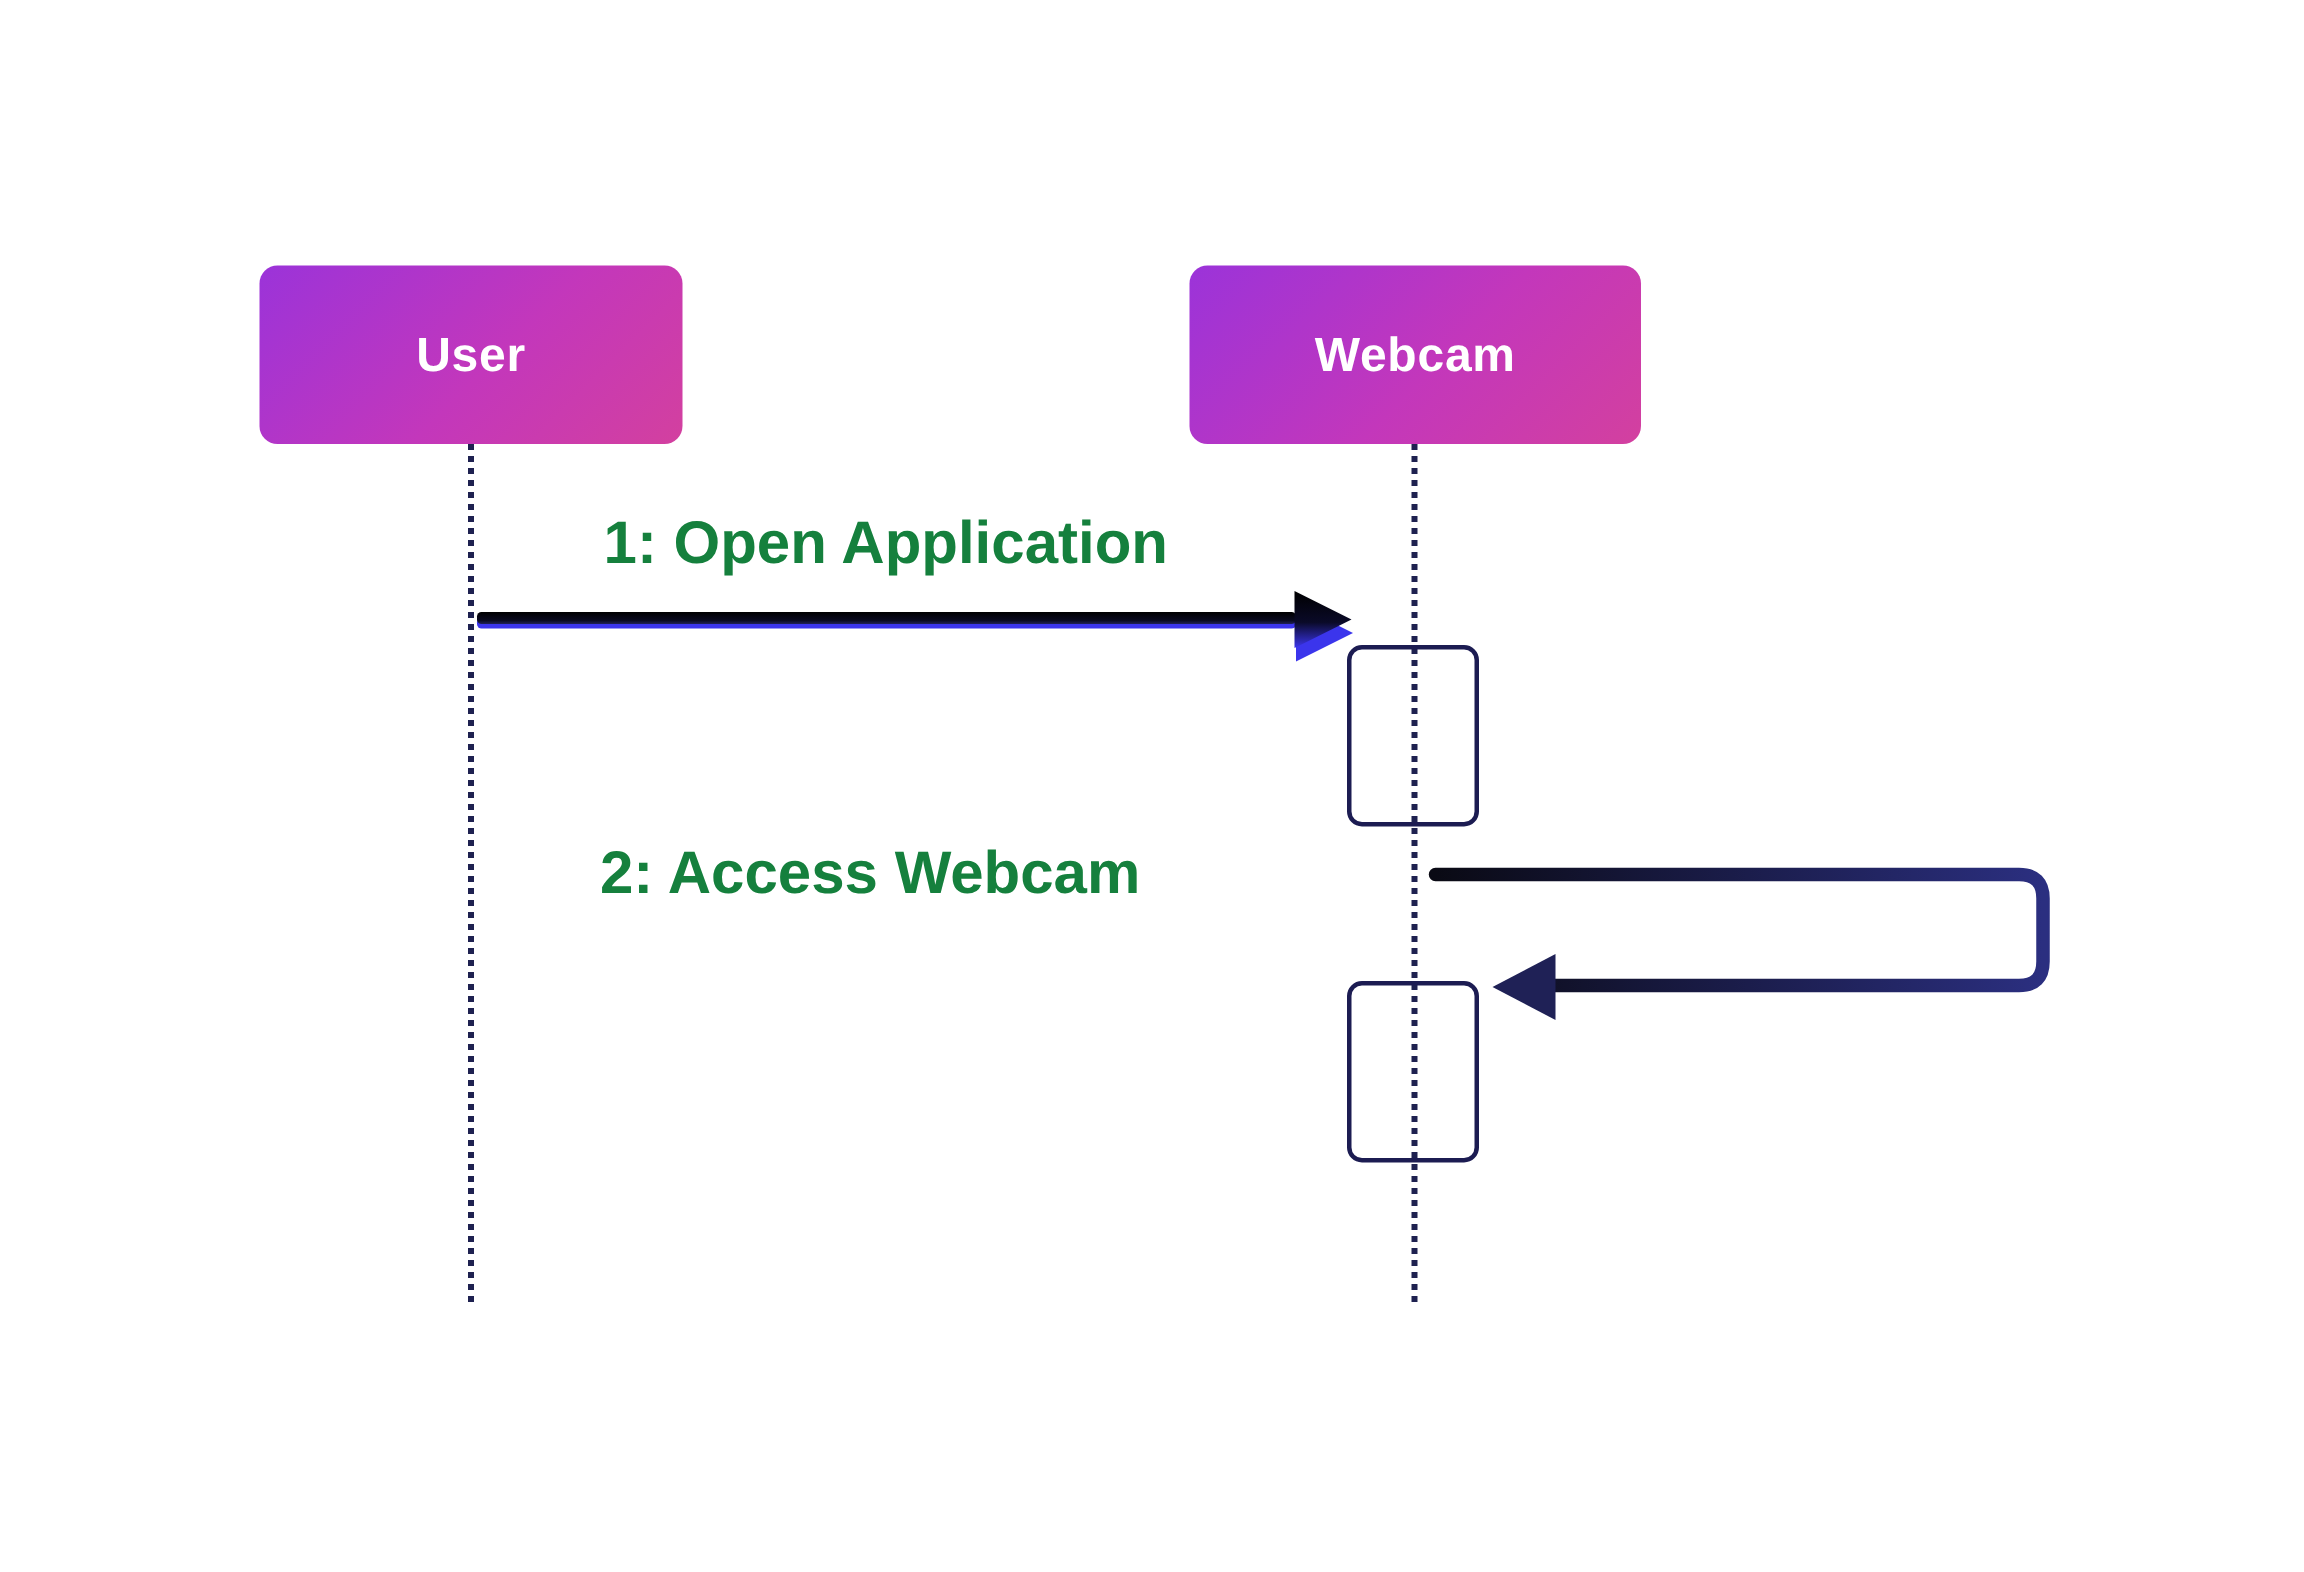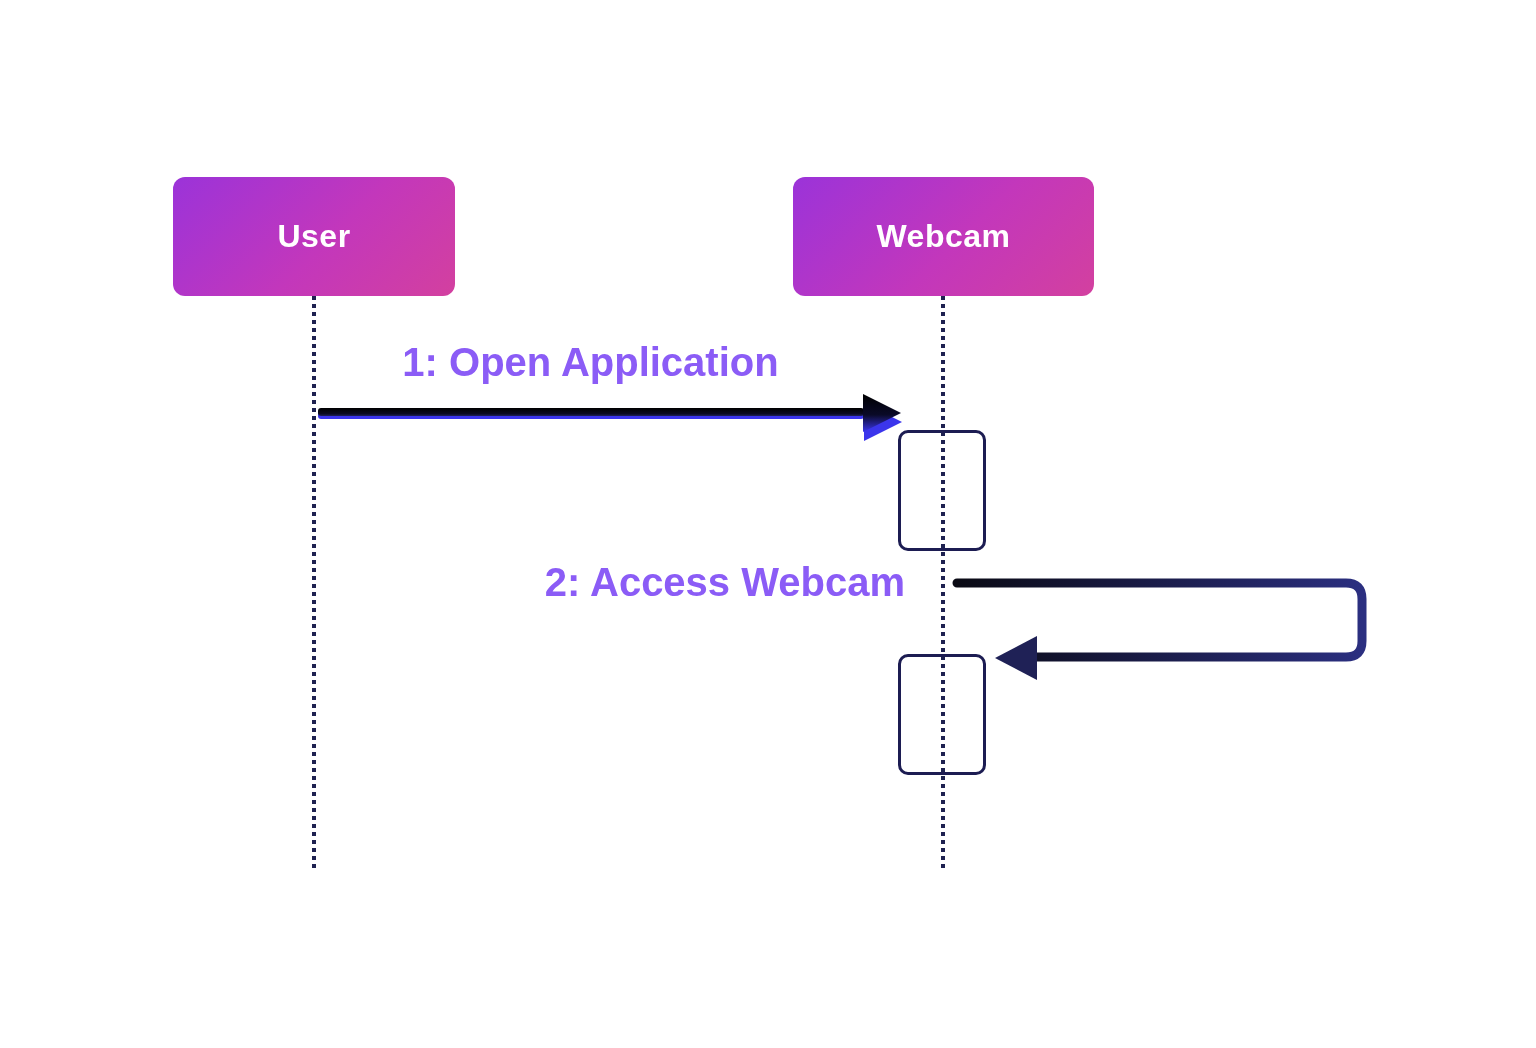--- a/index.html
+++ b/index.html
@@ -71,27 +71,27 @@
     z-index: 3;
   }
   #activation-1 { left: 898px; top: 430px; }
   #activation-2 { left: 898px; top: 654px; }
 
   
   .msg-label {
     position: absolute;
     font-size: 40px;
     font-weight: bold;
-    color: #8b5cf6;
+    color: #15803d;
     line-height: 44px;
     white-space: nowrap;
     z-index: 4;
   }
   #msg1-label { left: 318px; width: 545px; top: 340px; text-align: center; }
-  #msg2-label { left: 400px; width: 505px; top: 560px; text-align: right; }
+  #msg2-label { left: 400px; width: 505px; top: 560px; text-align: left; }
 </style>
 </head>
 <body>
 
 <div class="canvas">
 
   <div class="actor" id="actor-user">
     <span class="actor-label">User</span>
   </div>
 

